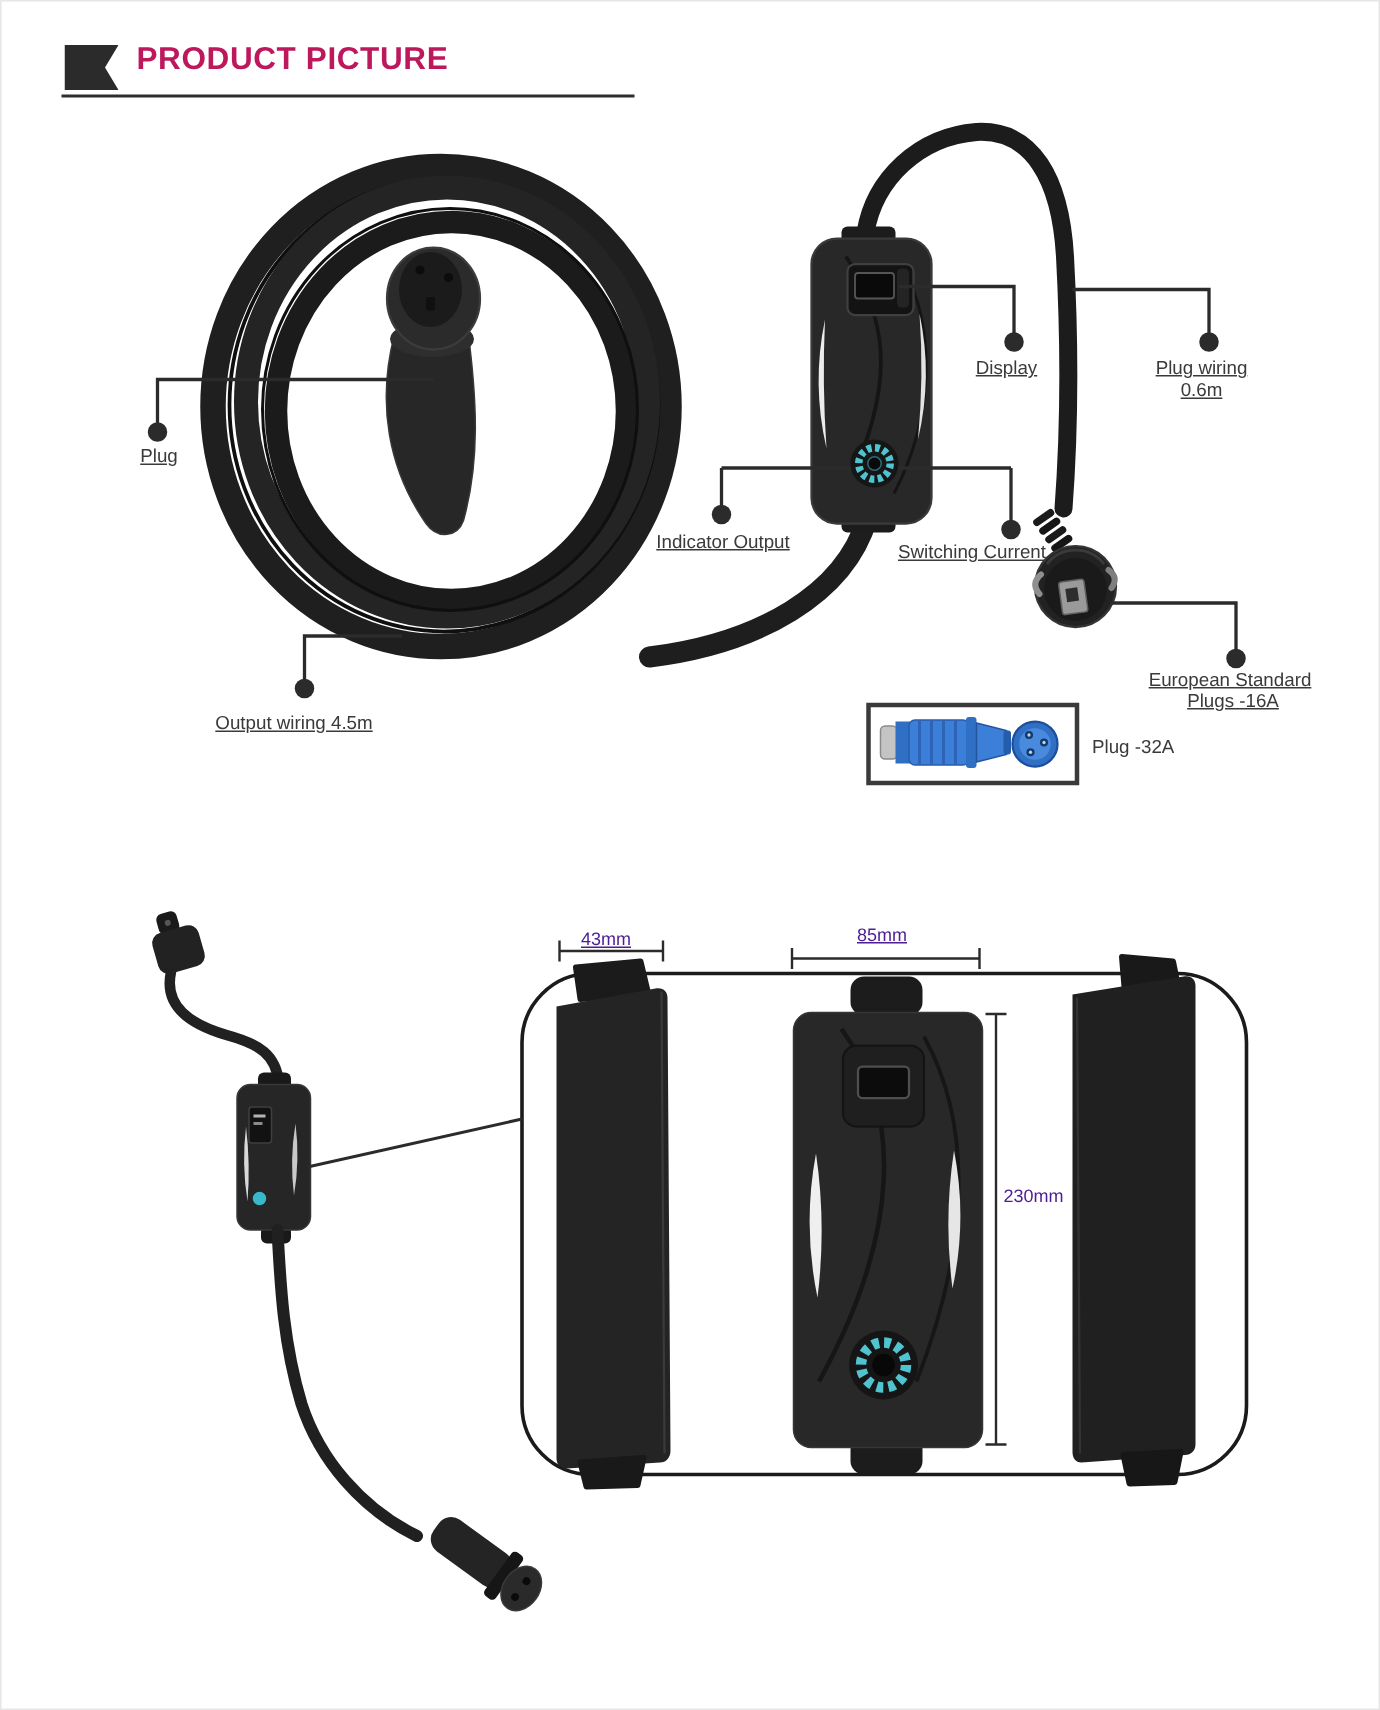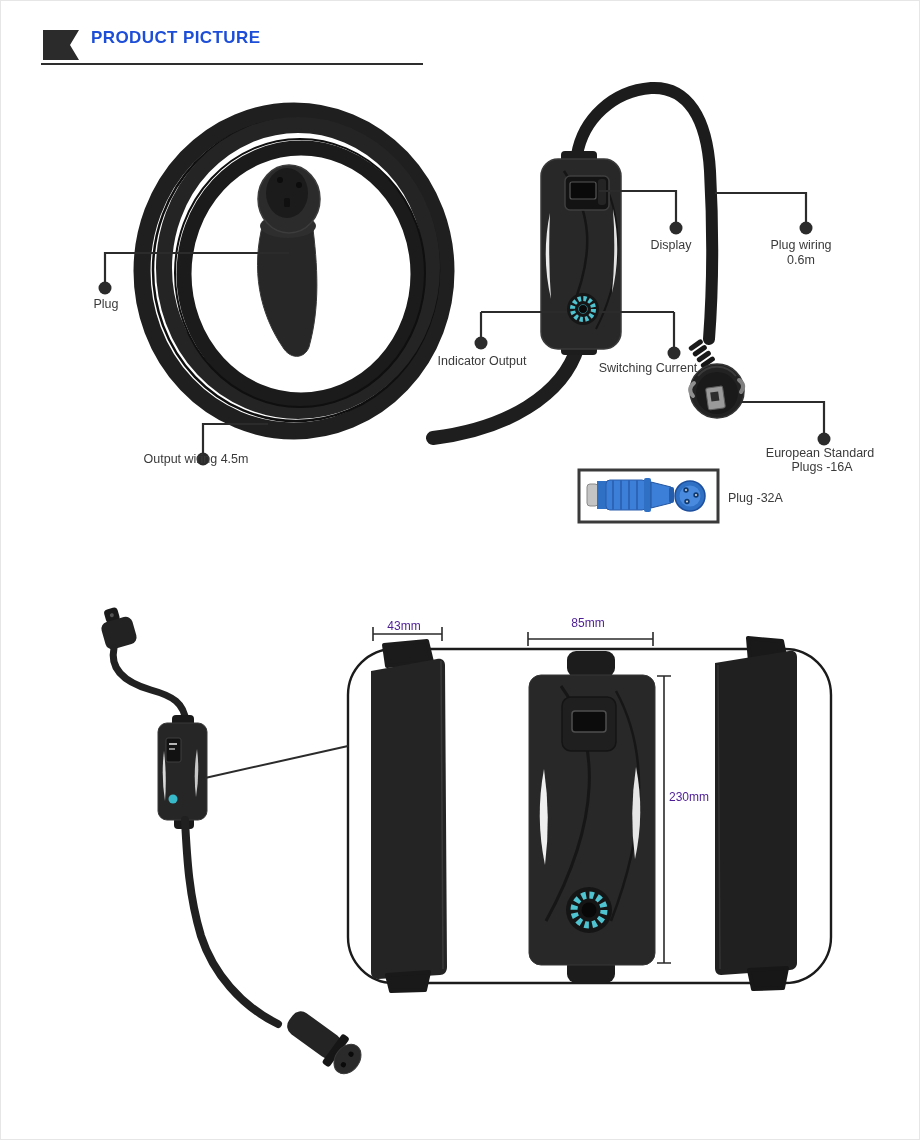--- a/index.html
+++ b/index.html
@@ -1,24 +1,24 @@
 <!DOCTYPE html>
 <html><head>
 <meta charset="utf-8">
 <style>
   html,body{margin:0;padding:0;background:#fff;}
   .page{position:relative;width:920px;height:1140px;background:#fff;border:1px solid #e6e6e6;
         box-sizing:border-box;overflow:hidden;font-family:"Liberation Sans",sans-serif;}
-  .hdr-title{position:absolute;left:90px;top:27px;font-size:17px;font-weight:bold;
-             color:#1d4ed8;letter-spacing:.4px;}
+  .hdr-title{position:absolute;left:90px;top:27px;font-size:21px;font-weight:bold;
+             color:#be185d;letter-spacing:.4px;}
   .hdr-underline{position:absolute;left:40px;top:62px;width:382px;height:2px;background:#2e2e2e;}
   .hdr-icon{position:absolute;left:42px;top:29px;}
   .scene{position:absolute;left:0;}
   .lbl{position:absolute;font-size:12.5px;color:#3a3a3a;white-space:nowrap;line-height:1.15;}
-  .lbl.c{transform:translateX(-50%);}
+  .lbl.c{transform:translateX(-50%);text-decoration:underline;}
   .dim{font-size:12px;color:#4c1d95;}
 </style>
 </head>
 <body>
 
 <div class="page">
 
   <svg class="hdr-icon" width="36" height="30" viewBox="0 0 36 30">
     <polygon points="0,0 36,0 27,15 36,30 0,30" fill="#2b2b2b"></polygon>
   </svg>
@@ -126,21 +126,21 @@
       <circle cx="582" cy="308" r="4.5" fill="#0a0a0a" stroke="#2a6e78" stroke-width="1"></circle>
     </g>
   </svg>
 
   <div class="lbl c" style="left:105px;top:296px">Plug</div>
   <div class="lbl c" style="left:670px;top:237px">Display</div>
   <div class="lbl c" style="left:800px;top:237px">Plug wiring</div>
   <div class="lbl c" style="left:800px;top:252px">0.6m</div>
   <div class="lbl c" style="left:481px;top:353px">Indicator Output</div>
   <div class="lbl c" style="left:647px;top:360px">Switching Current</div>
-  <div class="lbl c" style="left:195px;top:451px">Output wiring 4.5m</div>
+  <div class="lbl c" style="left:195px;top:474px">Output wiring 4.5m</div>
   <div class="lbl c" style="left:819px;top:445px">European Standard</div>
   <div class="lbl c" style="left:821px;top:459px">Plugs -16A</div>
   <div class="lbl" style="left:727px;top:490px">Plug -32A</div>
 
   <svg class="scene" style="top:560px" width="920" height="580" viewBox="0 560 920 580">
 
     <rect x="347" y="648" width="483" height="334" rx="46" fill="#fff" stroke="#1b1b1b" stroke-width="2.4"></rect>
 
     <g>
       <g transform="rotate(-16 118 632)">

